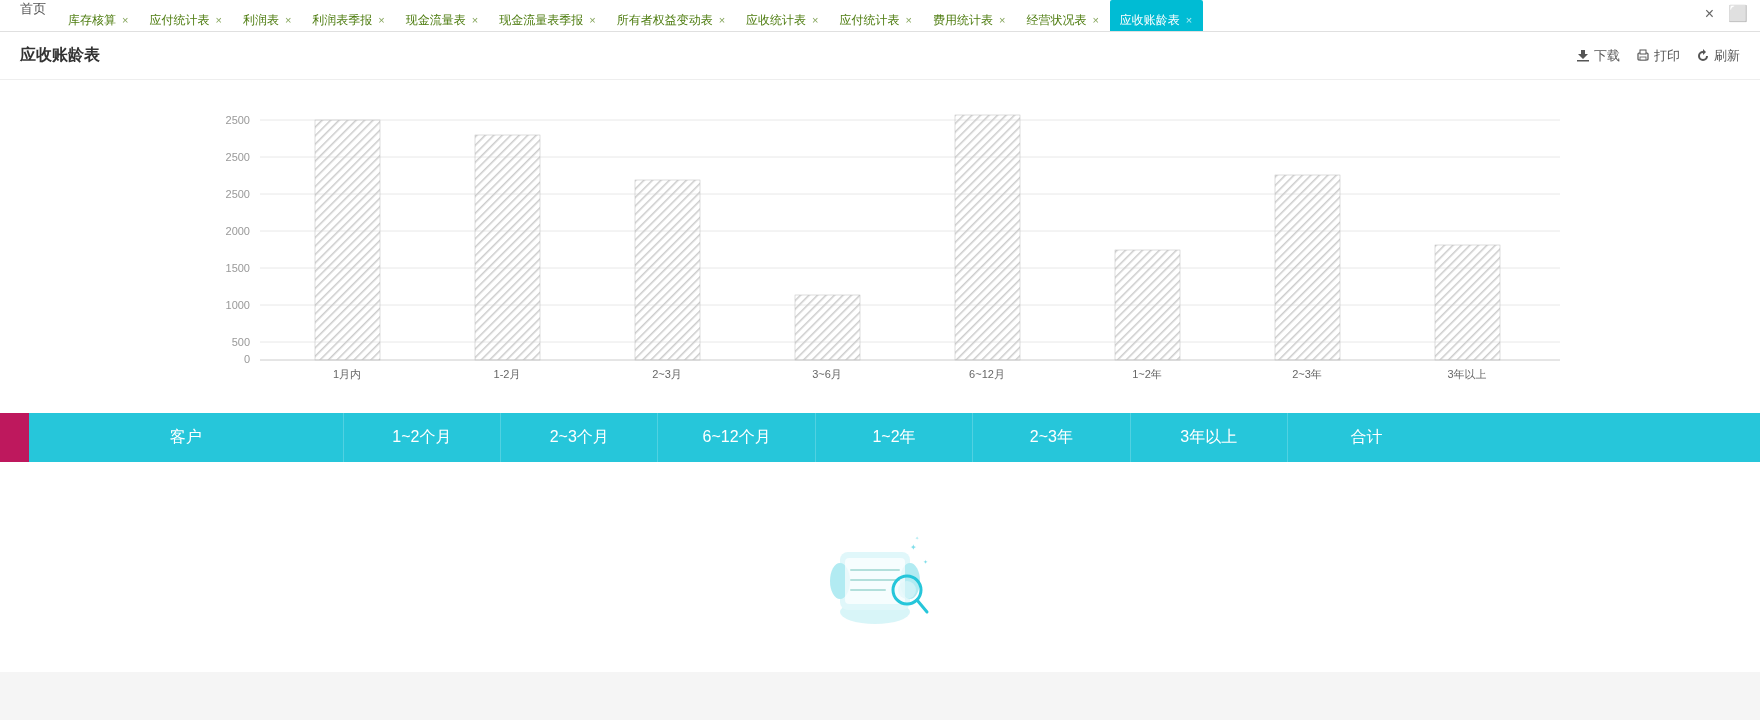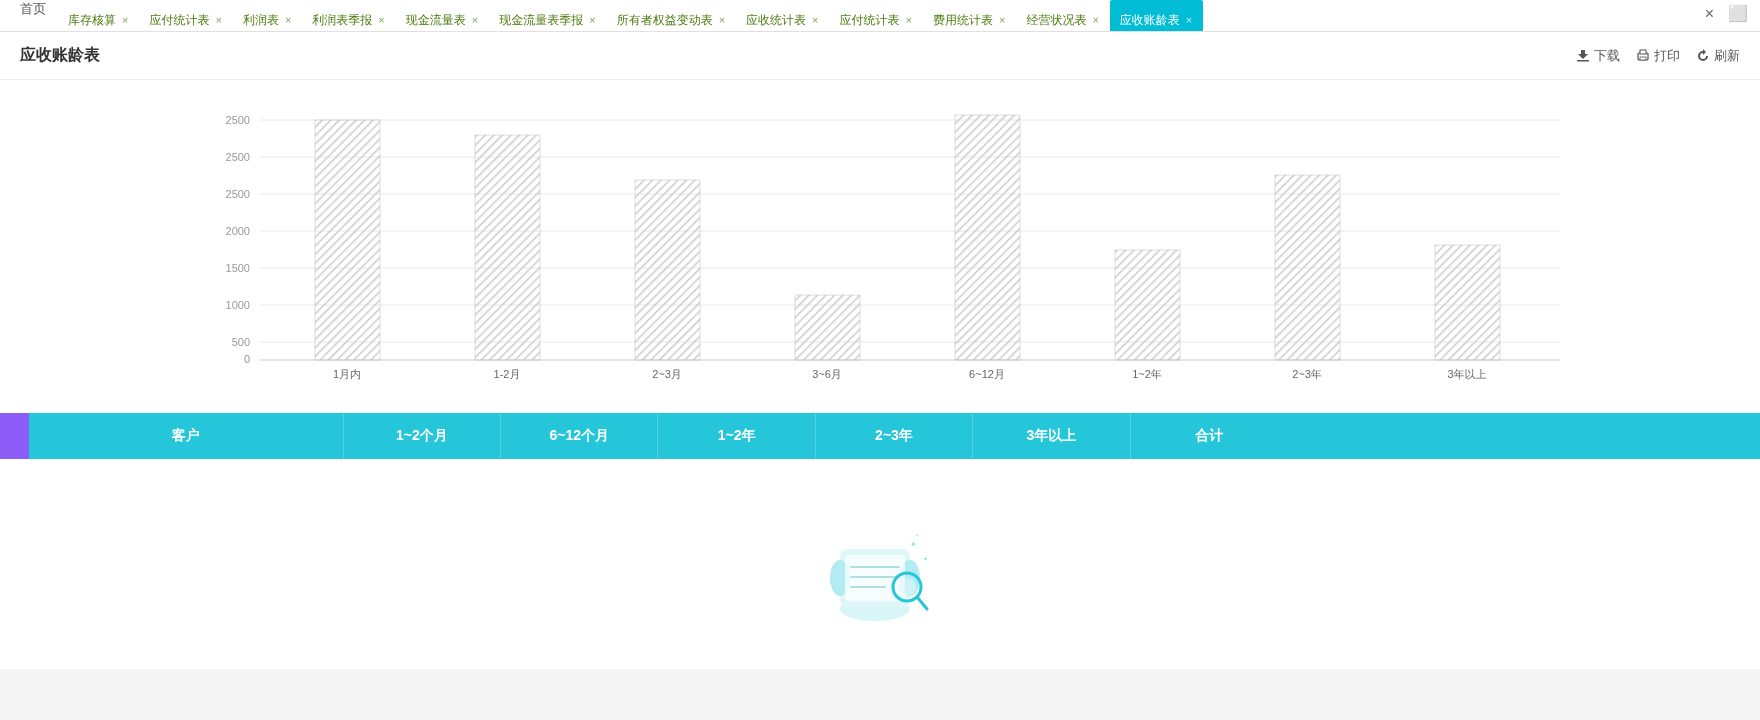--- a/index.html
+++ b/index.html
@@ -84,39 +84,39 @@
       display: flex;
       align-items: center;
       gap: 4px;
       cursor: pointer;
       color: #555;
       font-size: 13px;
     }
 
     
     .main-content {
-      background: #8b5cf6;
+      background: #be185d;
       margin: 0;
       padding: 0;
     }
 
     
     .chart-area {
       padding: 20px 40px 10px 40px;
       background: #fff;
     }
 
     
     .table-header {
       display: grid;
       grid-template-columns: 2fr 1fr 1fr 1fr 1fr 1fr 1fr 1fr 1fr 1fr;
       background: #26c6da;
       color: #fff;
-      font-size: 14px;
-      font-weight: 700;
+      font-size: 16px;
+      font-weight: 400;
       margin-left: 29px;
     }
     .table-header-cell {
       padding: 14px 8px;
       text-align: center;
       border-right: 1px solid rgba(255,255,255,0.2);
     }
     .table-header-cell:last-child { border-right: none; }
 
     
@@ -269,20 +269,21 @@
       <text x="807" y="278" text-anchor="middle" font-size="11" fill="#666">6~12月</text>
       <text x="967" y="278" text-anchor="middle" font-size="11" fill="#666">1~2年</text>
       <text x="1127" y="278" text-anchor="middle" font-size="11" fill="#666">2~3年</text>
       <text x="1287" y="278" text-anchor="middle" font-size="11" fill="#666">3年以上</text>
     </svg>
   </div>
 
   <div class="table-header">
     <div class="table-header-cell">客户</div>
     <div class="table-header-cell">1~2个月</div>
+    <div class="table-header-cell">2~3个月</div>
     <div class="table-header-cell">6~12个月</div>
     <div class="table-header-cell">1~2年</div>
     <div class="table-header-cell">2~3年</div>
     <div class="table-header-cell">3年以上</div>
     <div class="table-header-cell">合计</div>
   </div>
 
   <div class="empty-state">
     <svg width="130" height="110" viewBox="0 0 130 110">
 

